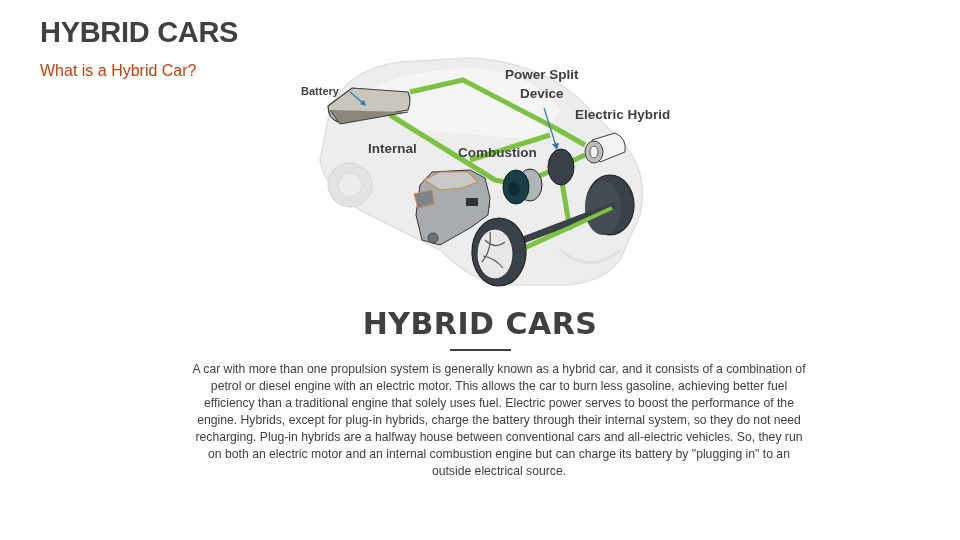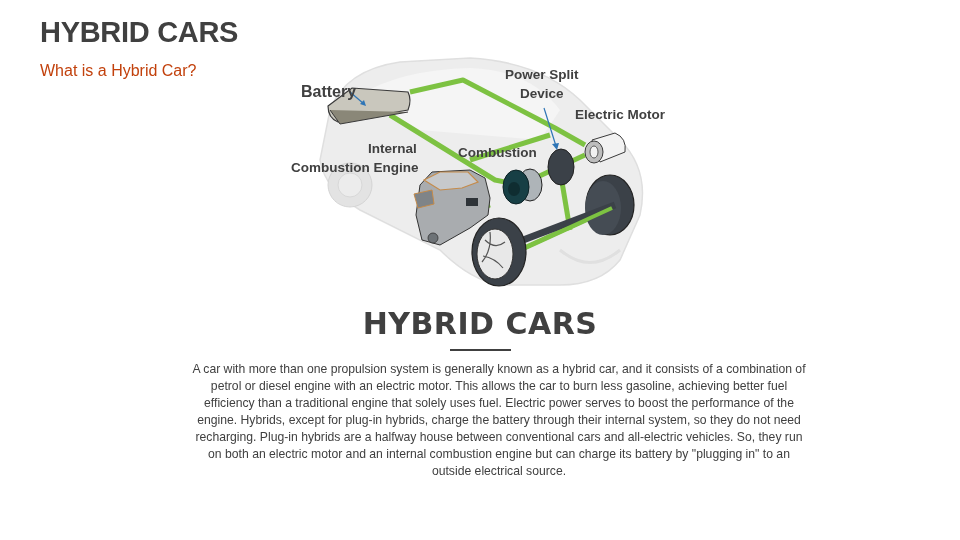--- a/index.html
+++ b/index.html
@@ -1,21 +1,21 @@
 <!DOCTYPE html>
 <html><head>
 <meta charset="utf-8">
 <style>
   html, body { margin: 0; padding: 0; }
   body { width: 960px; height: 540px; background: #ffffff; position: relative; overflow: hidden; font-family: "Liberation Sans", sans-serif; color: #404040; }
   .slide-title { position: absolute; left: 40px; top: 16px; font-size: 29px; font-weight: bold; color: #404040; letter-spacing: -0.3px; }
   .slide-subtitle { position: absolute; left: 40px; top: 62px; font-size: 16px; color: #c2410c; }
   .diagram { position: absolute; left: 280px; top: 50px; width: 420px; height: 250px; }
   .lbl { position: absolute; font-size: 13.5px; font-weight: bold; color: #404040; white-space: nowrap; line-height: 19px; }
-  .lbl.small { font-size: 16px; }
+  .lbl.small { font-size: 11px; }
   .center-title { position: absolute; left: 0; width: 960px; top: 306px; text-align: center; font-family: "DejaVu Sans", sans-serif; font-weight: bold; font-size: 30px; color: #404040; letter-spacing: 0.5px; }
   .center-rule { position: absolute; left: 450px; top: 349px; width: 61px; height: 2px; background: #404040; }
   .body-text { position: absolute; left: 170px; width: 620px; top: 361px; text-align: center; font-size: 12.2px; line-height: 17px; color: #404040; margin-left: 19px; }
 </style>
 </head>
 <body>
 
 <div class="slide-title">HYBRID CARS</div>
 <div class="slide-subtitle">What is a Hybrid Car?</div>
 
@@ -81,21 +81,20 @@
 
     <g>
       <ellipse cx="499" cy="252" rx="27" ry="34" fill="#3b4148" stroke="#222" stroke-width="1.2"></ellipse>
       <ellipse cx="495" cy="254" rx="18" ry="25" fill="#e8e8e8" stroke="#333" stroke-width="1"></ellipse>
       <path d="M485 240 Q495 250 505 242 M483 256 Q495 258 503 268 M490 232 Q492 250 482 262" fill="none" stroke="#555" stroke-width="1.2"></path>
     </g>
   </svg>
   <div class="lbl small" style="left:21px; top:32px;">Battery</div>
   <div class="lbl" style="left:225px; top:15px;">Power Split</div>
   <div class="lbl" style="left:240px; top:34px;text-align:right;">Device</div>
-  <div class="lbl" style="left:295px; top:55px;">Electric Motor</div>
+  <div class="lbl" style="left:295px; top:55px;">Electric Hybrid</div>
   <div class="lbl" style="left:88px; top:89px;">Internal</div>
-  <div class="lbl" style="left:11px; top:108px;">Combustion Engine</div>
   <div class="lbl" style="left:178px; top:93px;">Combustion</div>
 </div>
 
 <div class="center-title">HYBRID CARS</div>
 <div class="center-rule"></div>
 <div class="body-text">A car with more than one propulsion system is generally known as a hybrid car, and it consists of a combination of petrol or diesel engine with an electric motor. This allows the car to burn less gasoline, achieving better fuel efficiency than a traditional engine that solely uses fuel. Electric power serves to boost the performance of the engine. Hybrids, except for plug-in hybrids, charge the battery through their internal system, so they do not need recharging. Plug-in hybrids are a halfway house between conventional cars and all-electric vehicles. So, they run on both an electric motor and an internal combustion engine but can charge its battery by "plugging in" to an outside electrical source.</div>
 
 </body></html>

